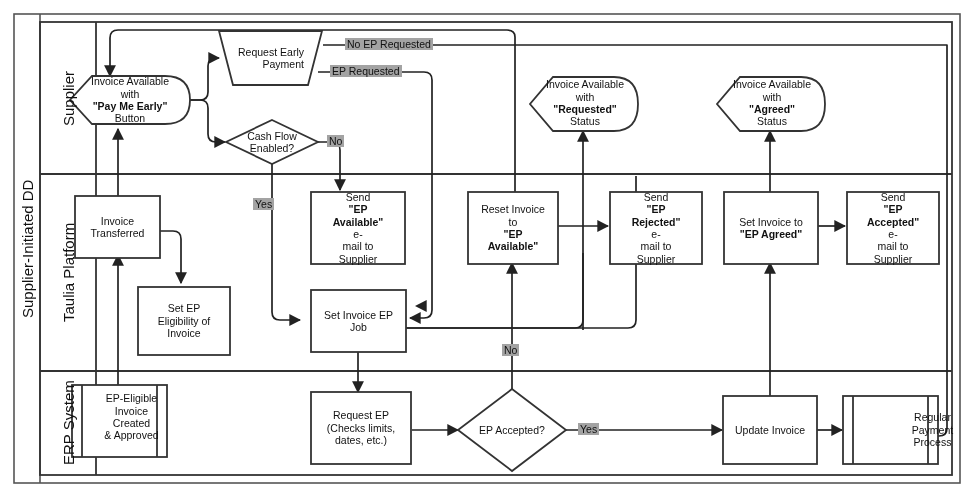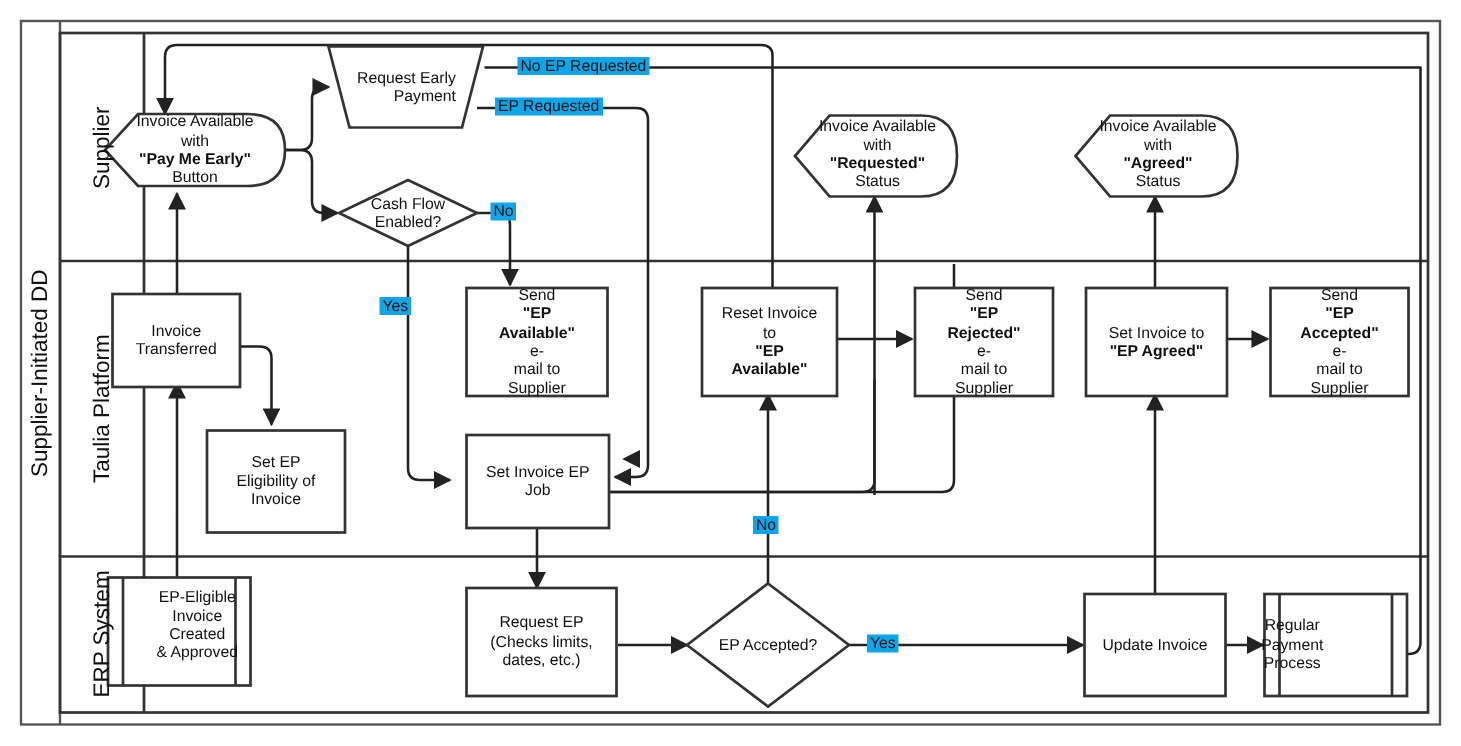--- a/index.html
+++ b/index.html
@@ -36,21 +36,21 @@
     line-height:12.4px;
     color:#111111;
     pointer-events:none;
   }
   .node-label span{display:block;}
   .edge-label{
     position:absolute;
     font-size:10.5px;
     color:#111111;
     white-space:nowrap;
-    background:#0ea5e9;
+    background:#a3a3a3;
     padding:0 2px;
     line-height:12px;
   }
   b{font-weight:bold;}
 </style>
 </head>
 <body>
 
 <div id="canvas">
 
@@ -306,21 +306,21 @@
       <span>EP Accepted?</span>
     </div>
   </div>
 
   <div class="node-label" style="left:723px;top:396px;width:94px;height:68px;">
     <div>
       <span>Update Invoice</span>
     </div>
   </div>
 
-  <div class="node-label" style="left:826px;top:396px;width:71px;height:68px;">
+  <div class="node-label" style="left:897px;top:396px;width:71px;height:68px;">
     <div>
       <span>Regular</span>
       <span>Payment</span>
       <span>Process</span>
     </div>
   </div>
 
   <div class="edge-label" style="left:345px;top:38px;">No EP Requested</div>
   <div class="edge-label" style="left:330px;top:65px;">EP Requested</div>
   <div class="edge-label" style="left:327px;top:135px;">No</div>

